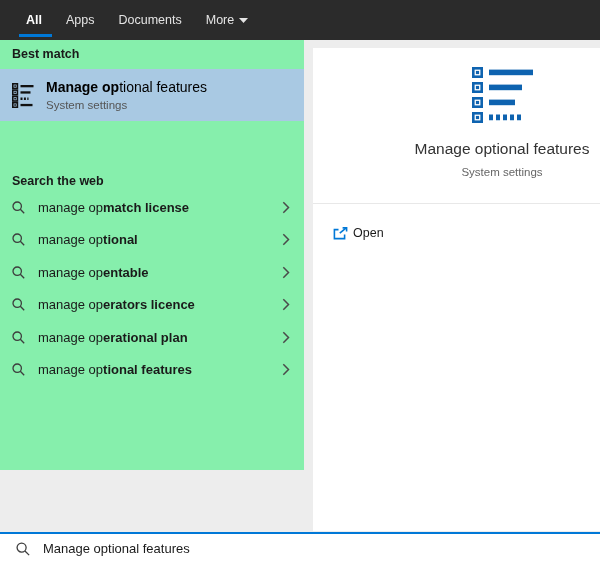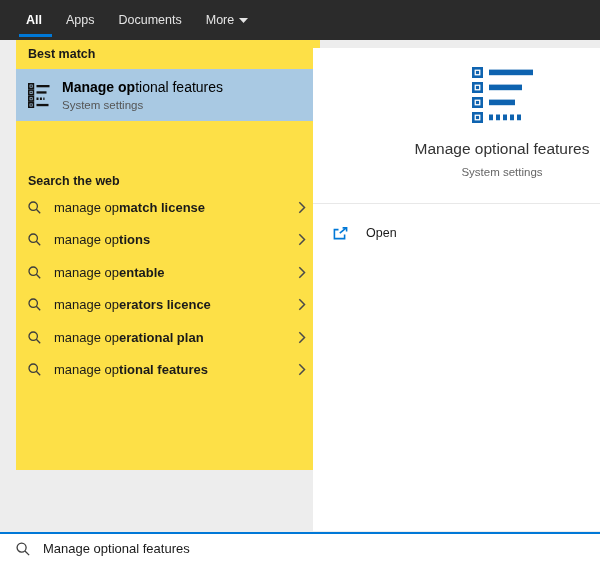--- a/index.html
+++ b/index.html
@@ -17,21 +17,21 @@
   .tab{
     position:relative;height:100%;display:flex;align-items:center;
     padding:0 12px;color:#e4e4e4;font-size:12.5px;cursor:default;gap:5px;
   }
   .tab.active{color:#ffffff;font-weight:bold;}
   .tab-underline{
     position:absolute;left:5px;right:2px;bottom:3px;height:3.5px;background:#0078d7;
   }
   
   .left-panel{
-    position:absolute;left:16px;top:40px;width:304px;height:430px;background:#fde047;
+    position:absolute;left:0;top:40px;width:304px;height:430px;background:#86efac;
   }
   .right-panel{
     position:absolute;left:313px;top:48px;width:287px;height:483px;background:#ffffff;
   }
   
   .section-label{
     margin:0 0 0 12px;font-size:12.5px;font-weight:bold;color:#1a1a1a;line-height:14px;
   }
   .section-label.first{padding-top:7px;}
   .section-label.second{padding-top:13px;margin-top:40px;}
@@ -58,21 +58,21 @@
     position:absolute;left:0;top:92px;width:378px;text-align:center;
     font-size:15.5px;color:#333;white-space:nowrap;
   }
   .preview-sub{
     position:absolute;left:0;top:118px;width:378px;text-align:center;
     font-size:11.5px;color:#666;
   }
   .preview-divider{position:absolute;left:0;top:155px;width:378px;height:1px;background:#e8e8e8;}
   .open-row{
     position:absolute;left:20px;top:170px;height:30px;
-    display:flex;align-items:center;gap:18px;cursor:default;
+    display:flex;align-items:center;gap:5px;cursor:default;
   }
   .open-label{font-size:12.5px;color:#1a1a1a;}
   
   .search-bar{
     position:absolute;left:0;bottom:0;width:600px;height:29px;
     background:#ffffff;border-top:2px solid #0078d7;
     display:flex;align-items:center;padding-left:16px;box-sizing:content-box;
   }
   .search-bar .query{margin-left:13px;font-size:13px;color:#1a1a1a;}
   svg{display:block;}
@@ -156,21 +156,21 @@
       </span>
     </div>
 
     <div class="suggestion-row">
       <span>
         <svg width="13" height="13" viewBox="0 0 13 13">
             <circle cx="5.2" cy="5.2" r="4.2" fill="none" stroke="#3d3d3d" stroke-width="1.3"></circle>
             <line x1="8.3" y1="8.3" x2="12.2" y2="12.2" stroke="#3d3d3d" stroke-width="1.3"></line>
           </svg>
       </span>
-      <span class="suggestion-text"><span>manage op</span><span class="bold">tions</span></span>
+      <span class="suggestion-text"><span>manage op</span><span class="bold">tional</span></span>
       <span class="chev">
         <svg width="8" height="13" viewBox="0 0 8 13">
             <polyline points="1.3,1.3 6.5,6.5 1.3,11.7" fill="none" stroke="#4a4a4a" stroke-width="1.5"></polyline>
           </svg>
       </span>
     </div>
 
     <div class="suggestion-row">
       <span>
         <svg width="13" height="13" viewBox="0 0 13 13">

